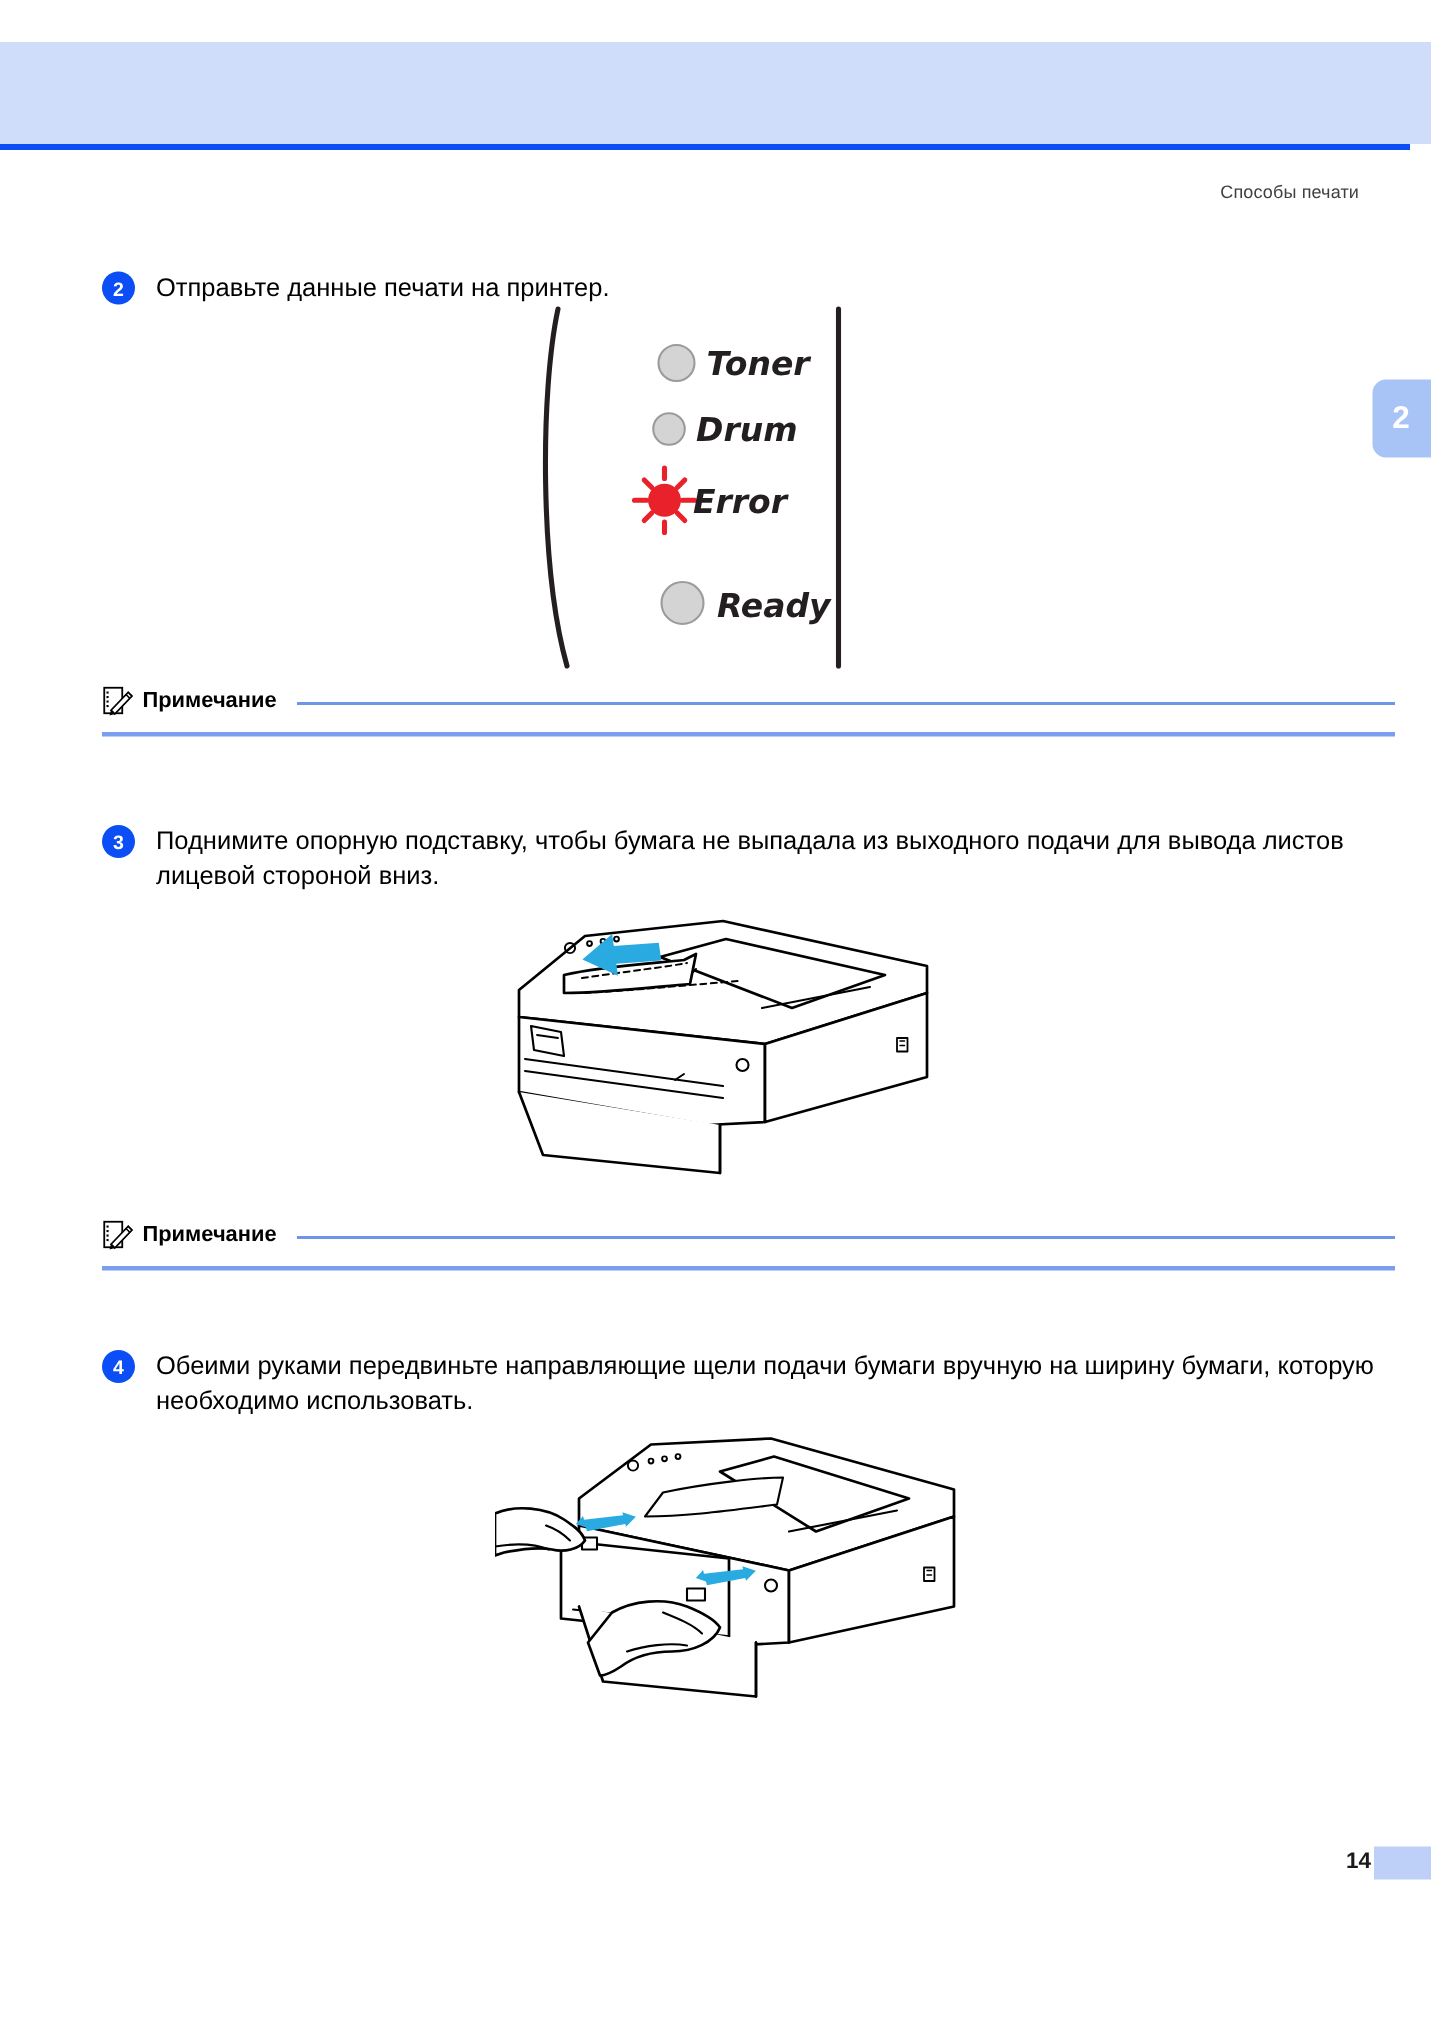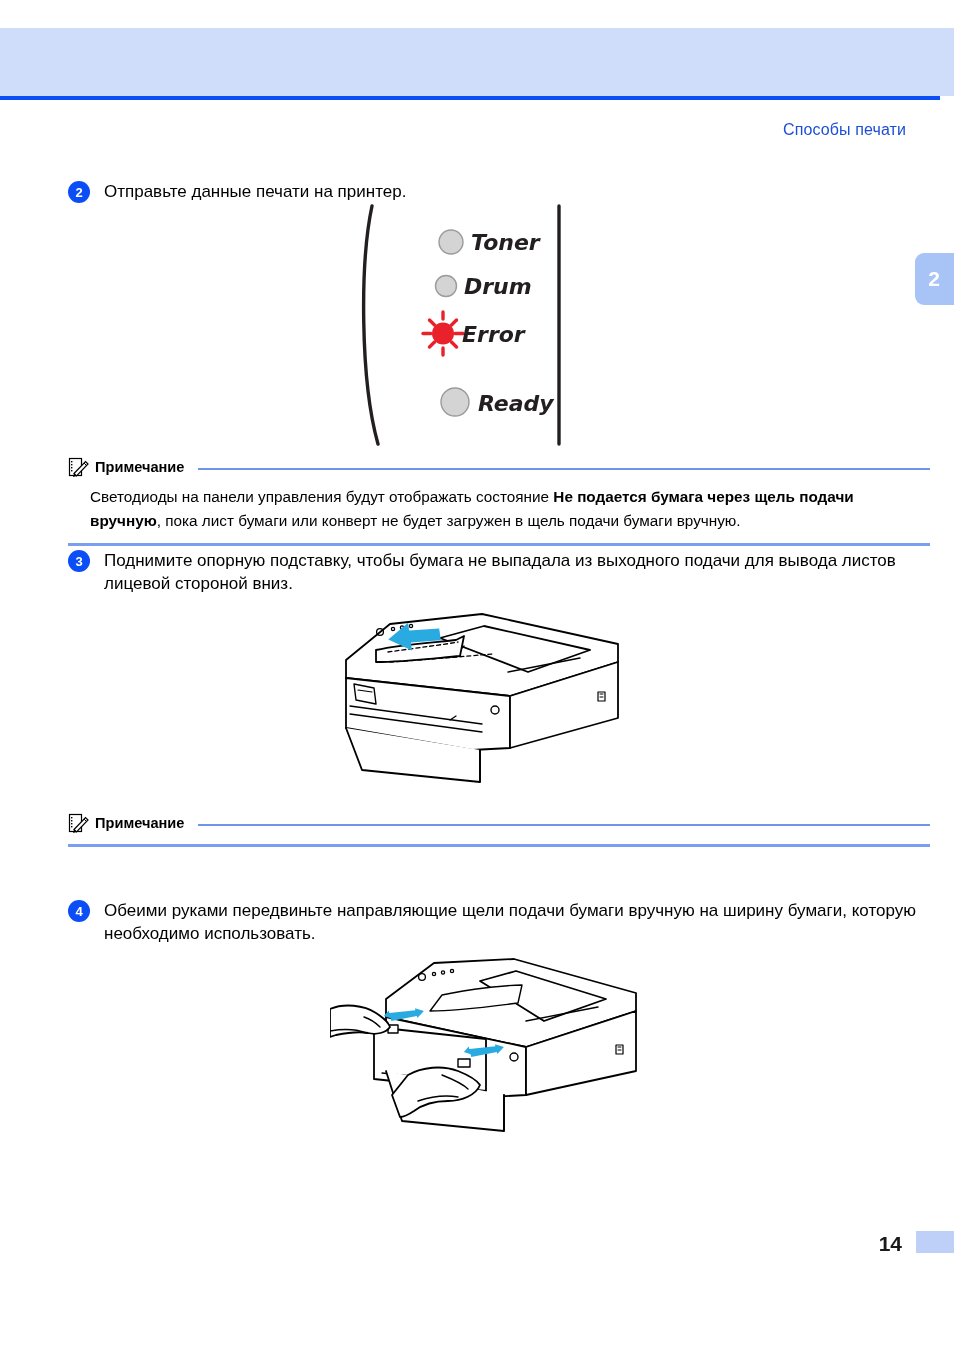--- a/index.html
+++ b/index.html
@@ -30,22 +30,22 @@
     left: 0;
     top: 96px;
     width: 940px;
     height: 4px;
     background: #0b4ef5;
   }
   .header-title {
     position: absolute;
     right: 48px;
     top: 121px;
-    font-size: 16px;
-    color: #1d4ed8;
+    font-size: 12px;
+    color: #404040;
     letter-spacing: .1px;
     white-space: nowrap;
   }
 
   
   .chapter-tab {
     position: absolute;
     left: 915px;
     top: 253px;
     width: 46px;
@@ -58,23 +58,23 @@
     display: flex;
     align-items: center;
     justify-content: center;
     padding-right: 8px;
     box-sizing: border-box;
   }
 
   
   .page-number {
     position: absolute;
-    right: 52px;
+    right: 40px;
     top: 1232px;
-    font-size: 21px;
+    font-size: 15px;
     font-weight: bold;
     color: #1a1a1a;
   }
   .footer-swatch {
     position: absolute;
     left: 916px;
     top: 1231px;
     width: 38px;
     height: 22px;
     background: #bed0f8;
@@ -110,20 +110,21 @@
 
   #step2 { left: 68px; top: 180px; }
   #step3 { left: 68px; top: 549px; }
   #step4 { left: 68px; top: 899px; }
 
   
   .note {
     position: absolute;
     left: 68px;
     width: 862px;
+    text-align: right;
   }
   #note1 { top: 456px; }
   #note2 { top: 812px; }
 
   .note-head {
     display: flex;
     align-items: center;
     height: 22px;
   }
   .note-icon {
@@ -235,23 +236,20 @@
           <rect x="3" y="10" width="1.4" height="1.4"></rect>
             <rect x="3" y="13" width="1.4" height="1.4"></rect>
         </g>
         <path d="M 6 16.5 L 17.5 4.5 L 20 7 L 8.5 19 Z" fill="#ffffff" stroke="#000000" stroke-width="1.2"></path>
         <path d="M 6 16.5 L 8.5 19 L 5 20 Z" fill="#000000"></path>
         <path d="M 16 6 L 18.6 8.6" stroke="#000000" stroke-width="1"></path>
       </svg>
     </span>
     <span class="note-title">Примечание</span>
     <span class="note-head-rule"></span>
-  </div>
-  <div class="note-body">
-    <span>Светодиоды на панели управления будут отображать состояние </span><b>Не подается бумага через щель подачи вручную</b><span>, пока лист бумаги или конверт не будет загружен в щель подачи бумаги вручную.</span>
   </div>
   <div class="note-foot-rule"></div>
 </div>
 
 <div class="step" id="step3">
   <div class="step-bullet">3</div>
   <div class="step-text">Поднимите опорную подставку, чтобы бумага не выпадала из выходного подачи для вывода листов лицевой стороной вниз.</div>
 </div>
 
 <div class="printer-figure" id="printer-fig-1">

